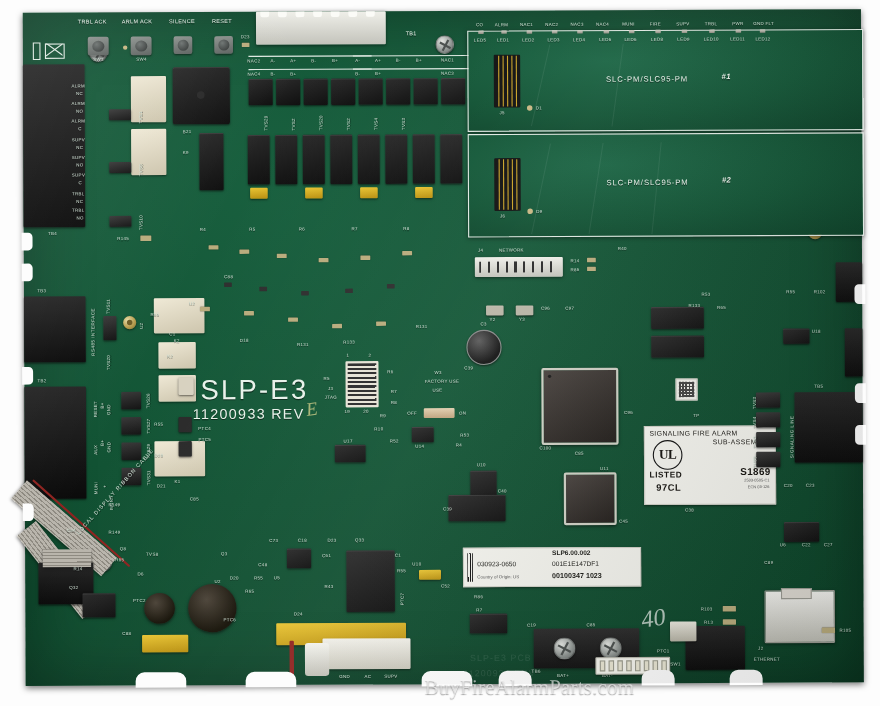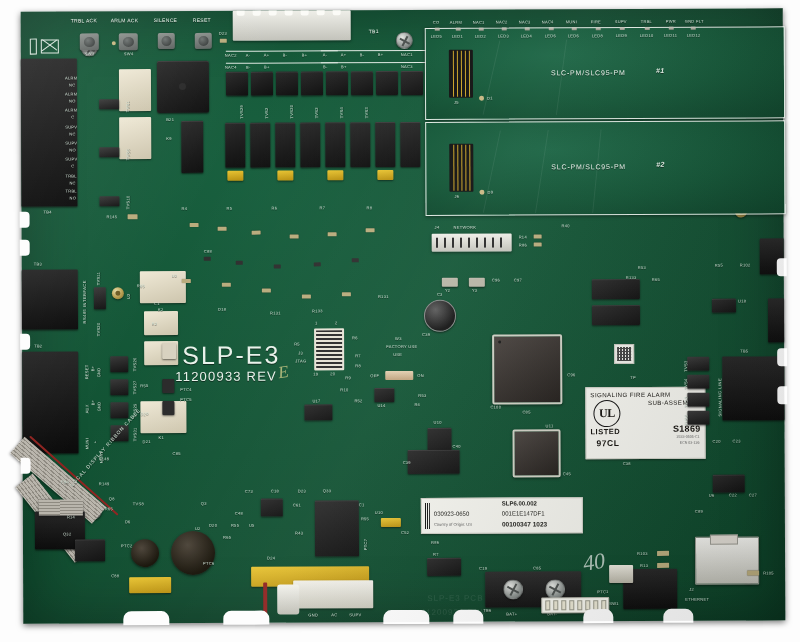--- a/index.html
+++ b/index.html
@@ -677,14 +677,15 @@
     <div class="notch" style="left:360px;top:600px;width:46px;height:14px;border-radius:8px 8px 0 0;"></div>
     <div class="notch" style="left:430px;top:600px;width:30px;height:14px;border-radius:8px 8px 0 0;"></div>
     <div class="notch" style="left:560px;top:600px;width:30px;height:14px;border-radius:8px 8px 0 0;"></div>
     <div class="notch" style="left:640px;top:600px;width:30px;height:14px;border-radius:8px 8px 0 0;"></div>
     <div class="notch" style="left:755px;top:250px;width:10px;height:18px;border-radius:4px 0 0 4px;"></div>
     <div class="notch" style="left:755px;top:340px;width:10px;height:18px;border-radius:4px 0 0 4px;"></div>
     <div class="notch" style="left:755px;top:378px;width:10px;height:18px;border-radius:4px 0 0 4px;"></div>
 
   </div>
 
+  <div class="wmark">BuyFireAlarmParts.com</div>
 
 </div>
 
 </body></html>

